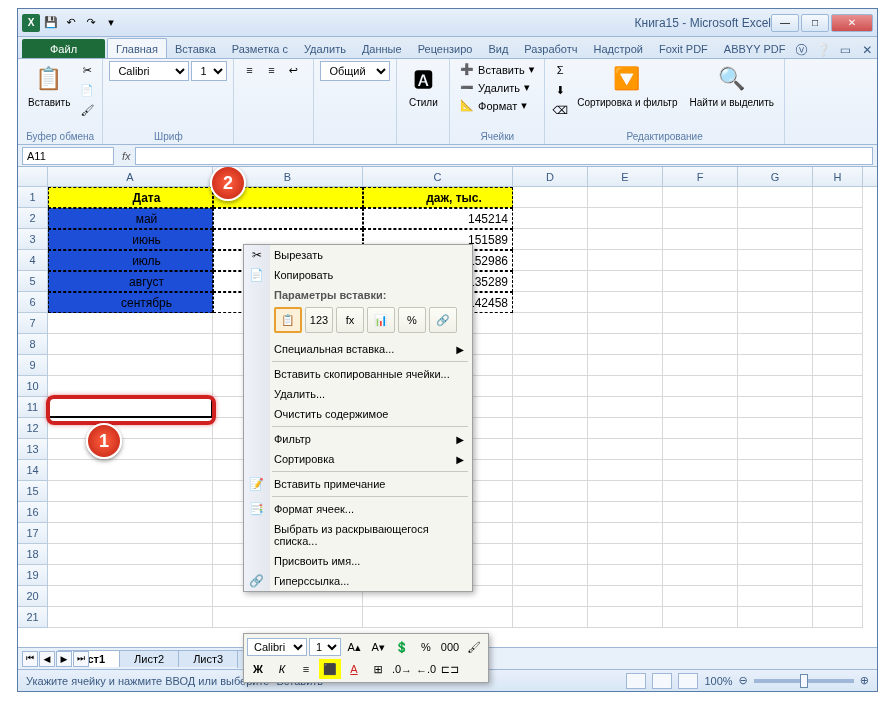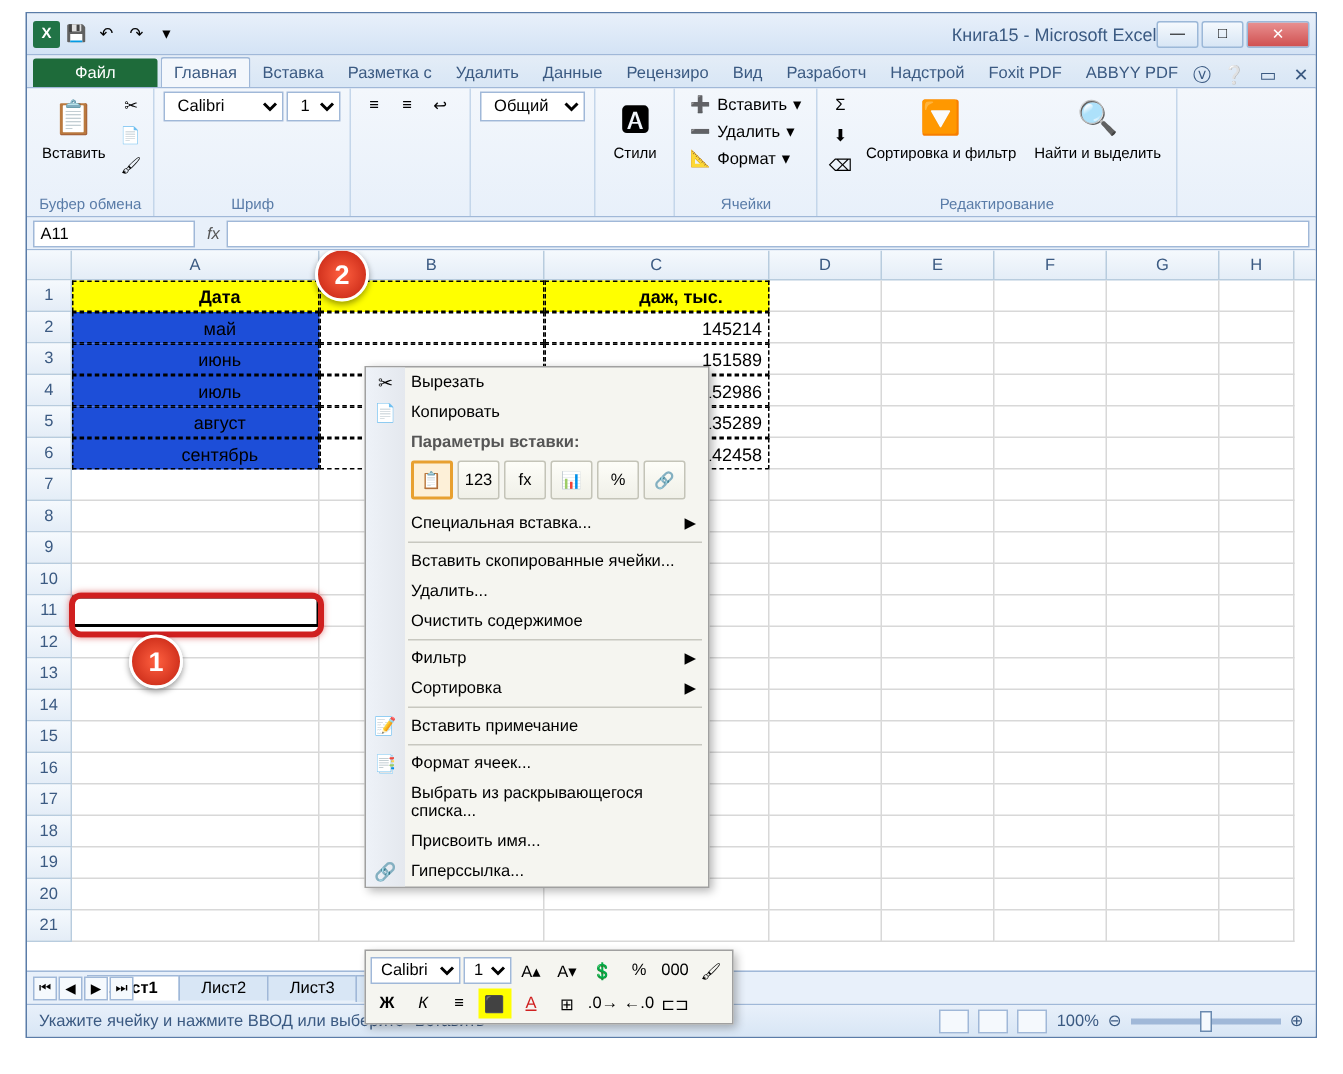--- a/index.html
+++ b/index.html
@@ -29,21 +29,21 @@
 .bigbtn { display: flex; flex-direction: column; align-items: center; gap: 2px; padding: 2px 4px; cursor: pointer; }
 .bigbtn-icon { width: 32px; height: 32px; display: flex; align-items: center; justify-content: center; font-size: 22px; }
 .bigbtn-label { font-size: 10px; text-align: center; line-height: 1.1; }
 .smallbtns { display: flex; flex-direction: column; gap: 2px; }
 .smallbtn { width: 18px; height: 18px; display: flex; align-items: center; justify-content: center; font-size: 11px; cursor: pointer; }
 .font-row { display: flex; gap: 2px; align-items: center; }
 .font-select { border: 1px solid #a0b8d8; background: #fff; font-size: 11px; padding: 1px 4px; height: 20px; }
 .menuline { padding: 2px 4px; cursor: pointer; display: flex; align-items: center; gap: 4px; font-size: 11px; white-space: nowrap; }
 
 .namebox-row { height: 22px; background: #e8f0fa; border-bottom: 1px solid #a0b8d8; display: flex; align-items: center; }
-.namebox { width: 108px; border: 1px solid #a0b8d8; background: #fff; margin: 0 4px; padding: 1px 4px; font-size: 11px; height: 18px; display: flex; align-items: center; }
+.namebox { width: 92px; border: 1px solid #a0b8d8; background: #fff; margin: 0 4px; padding: 1px 4px; font-size: 11px; height: 18px; display: flex; align-items: center; }
 .fx-label { font-style: italic; font-size: 11px; padding: 0 4px; color: #555; }
 .formula-bar { flex: 1; border: 1px solid #a0b8d8; background: #fff; margin-right: 4px; height: 18px; }
 
 .grid-area { position: relative; background: #fff; height: 480px; overflow: hidden; }
 .colheads { display: flex; height: 20px; background: linear-gradient(#f5f9fd, #e4edf7); border-bottom: 1px solid #b8ccde; }
 .rowcol-corner { width: 30px; border-right: 1px solid #b8ccde; background: linear-gradient(#f5f9fd, #e4edf7); }
 .colhead { border-right: 1px solid #b8ccde; text-align: center; font-size: 11px; line-height: 20px; color: #3b5a82; }
 .colA { width: 165px; } .colB { width: 150px; } .colC { width: 150px; } .colD { width: 75px; } .colE { width: 75px; } .colF { width: 75px; } .colG { width: 75px; } .colH { width: 50px; }
 .gridrow { display: flex; height: 21px; }
 .rowhead { width: 30px; background: linear-gradient(#f5f9fd, #e4edf7); border-right: 1px solid #b8ccde; border-bottom: 1px solid #b8ccde; text-align: center; font-size: 11px; line-height: 21px; color: #3b5a82; }

